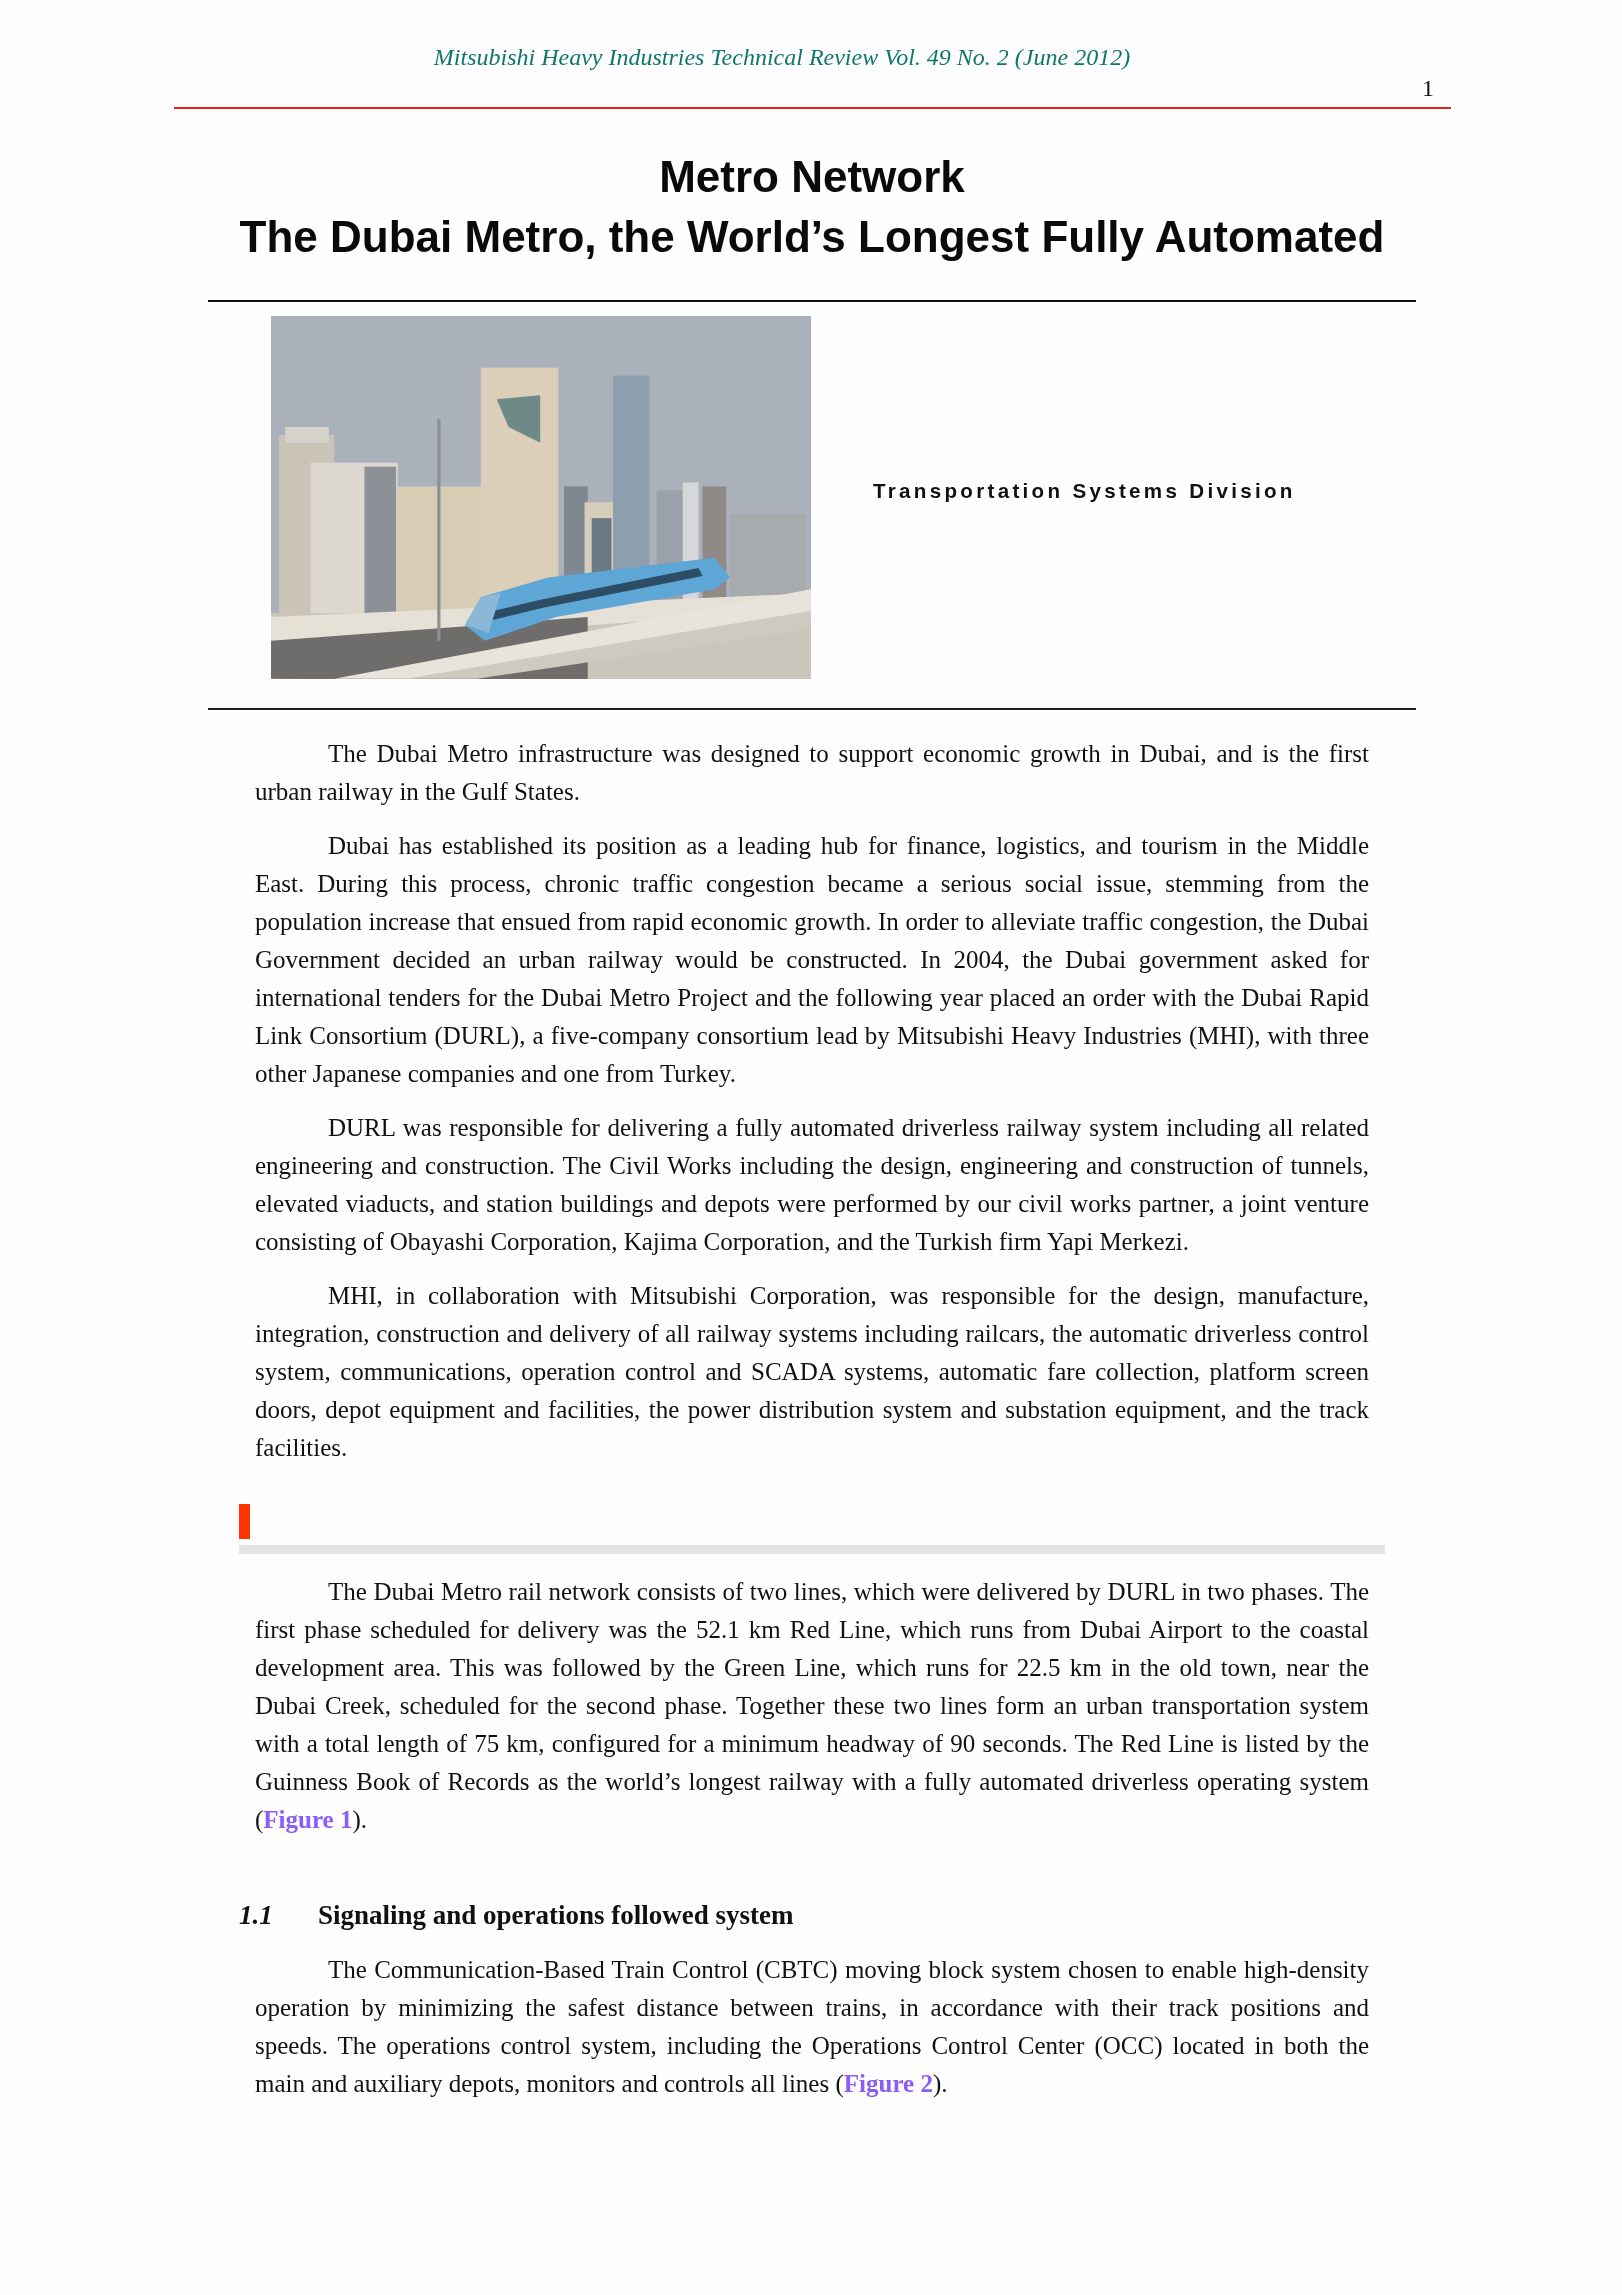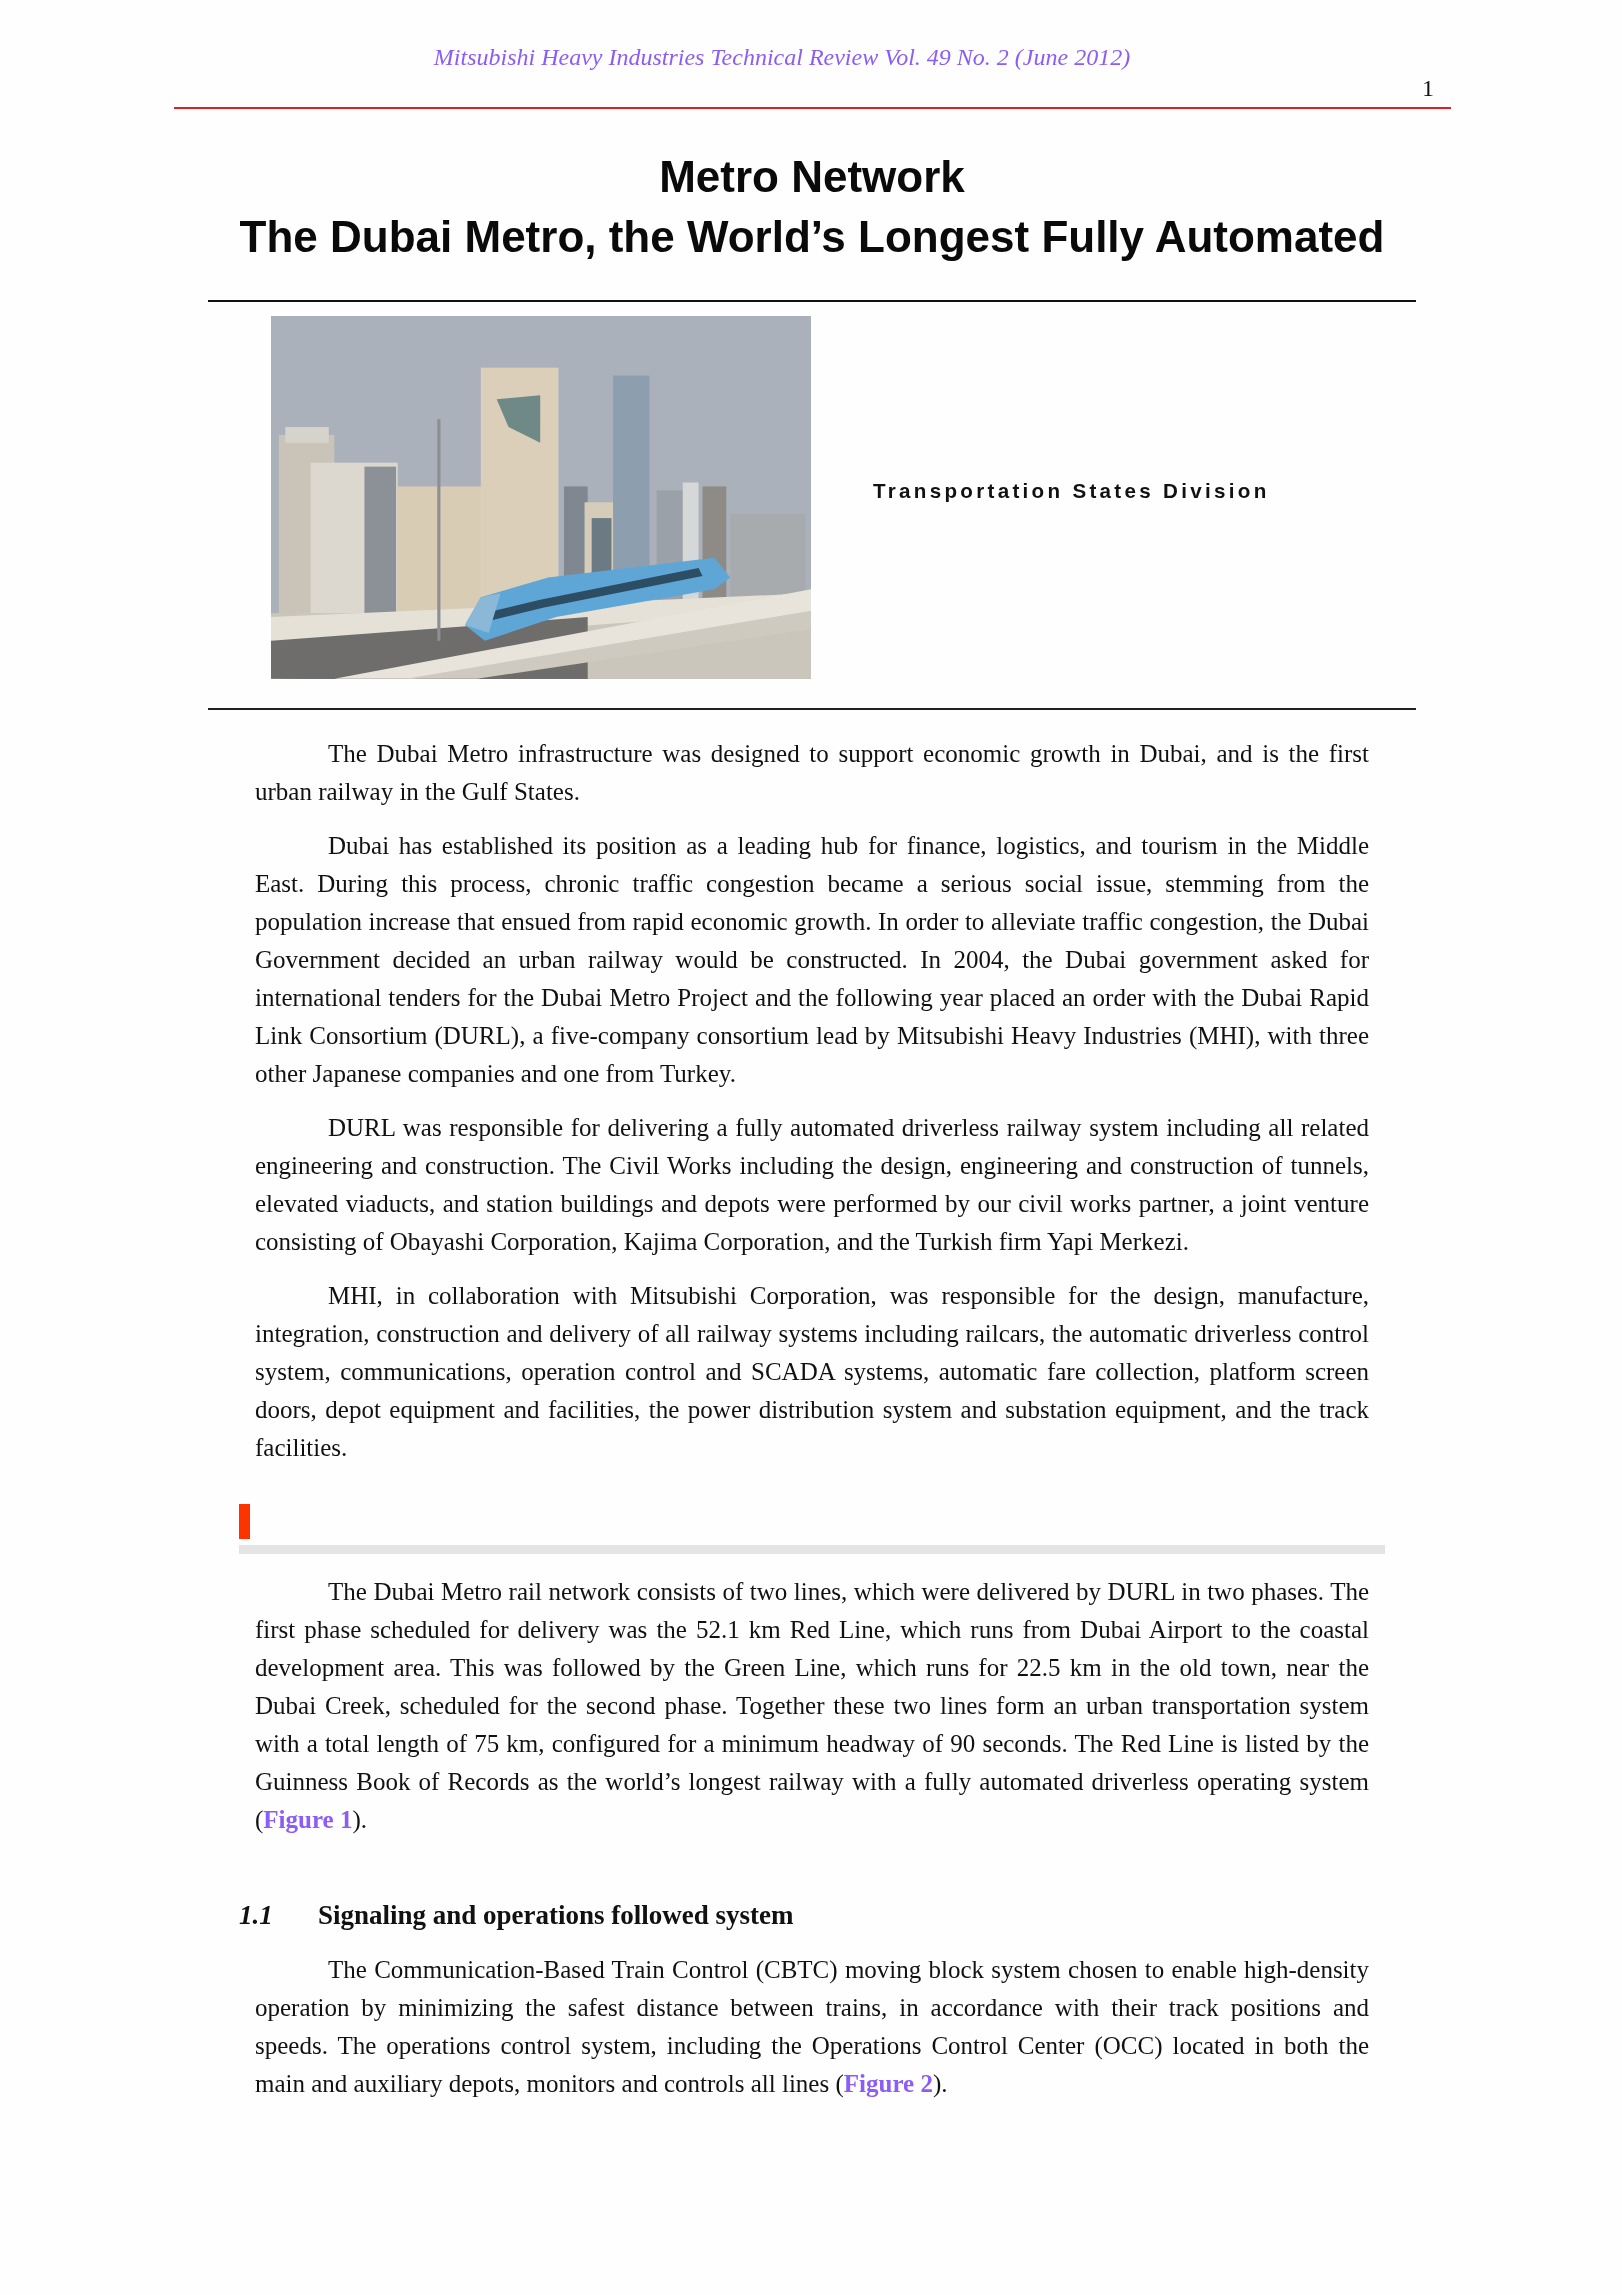--- a/index.html
+++ b/index.html
@@ -1,20 +1,20 @@
 <!DOCTYPE html>
 <html style="font-size:12.7px"><head>
 <meta charset="utf-8">
 <style>
   html, body { margin: 0; padding: 0; background: #fefefe; }
   body { width: 1623px; height: 2295px; position: relative; overflow: hidden; color: #111; }
   .abs { position: absolute; }
   .running-head {
     top: 44px; left: 0; width: 1564px; text-align: center;
-    font-family: "Liberation Serif", serif; font-style: italic; font-size: 24px; color: #8b5cf6;
+    font-family: "Liberation Serif", serif; font-style: italic; font-size: 24px; color: #0f766e;
   }
   .page-num {
     top: 75px; left: 1410px; width: 24px; text-align: right;
     font-family: "Liberation Serif", serif; font-size: 24px;
   }
   .red-rule { top: 107px; left: 174px; width: 1277px; height: 2.4px; background: #e21e1e; }
   .title {
     top: 147px; left: 190px; width: 1244px; text-align: center;
     font-family: "Liberation Sans", sans-serif; font-weight: bold; font-size: 44px; line-height: 60px; color: #0a0a0a;
   }
@@ -94,21 +94,21 @@
     <polygon points="170,458 682,372 682,395 260,458" fill="#cfcac0"></polygon>
 
     <polygon points="245,390 265,355 350,330 560,305 580,330 560,345 360,380 270,410" fill="#5ea6d6"></polygon>
     <polygon points="270,375 340,358 540,318 545,328 345,368 275,385" fill="#2c4d63"></polygon>
     <polygon points="245,390 265,355 290,350 275,400" fill="#8ab8d6"></polygon>
 
     <rect x="210" y="130" width="4" height="280" fill="#8d8f91"></rect>
   </svg>
 </div>
 
-<div class="abs division">Transportation States Division</div>
+<div class="abs division">Transportation Systems Division</div>
 
 <div class="abs rule-bottom"></div>
 
 <div class="abs body-text" style="top: 719px;">
   <p>The Dubai Metro infrastructure was designed to support economic growth in Dubai, and is the first urban railway in the Gulf States.</p>
   <p>Dubai has established its position as a leading hub for finance, logistics, and tourism in the Middle East. During this process, chronic traffic congestion became a serious social issue, stemming from the population increase that ensued from rapid economic growth. In order to alleviate traffic congestion, the Dubai Government decided an urban railway would be constructed. In 2004, the Dubai government asked for international tenders for the Dubai Metro Project and the following year placed an order with the Dubai Rapid Link Consortium (DURL), a five-company consortium lead by Mitsubishi Heavy Industries (MHI), with three other Japanese companies and one from Turkey.</p>
   <p>DURL was responsible for delivering a fully automated driverless railway system including all related engineering and construction. The Civil Works including the design, engineering and construction of tunnels, elevated viaducts, and station buildings and depots were performed by our civil works partner, a joint venture consisting of Obayashi Corporation, Kajima Corporation, and the Turkish firm Yapi Merkezi.</p>
   <p>MHI, in collaboration with Mitsubishi Corporation, was responsible for the design, manufacture, integration, construction and delivery of all railway systems including railcars, the automatic driverless control system, communications, operation control and SCADA systems, automatic fare collection, platform screen doors, depot equipment and facilities, the power distribution system and substation equipment, and the track facilities.</p>
 </div>
 

